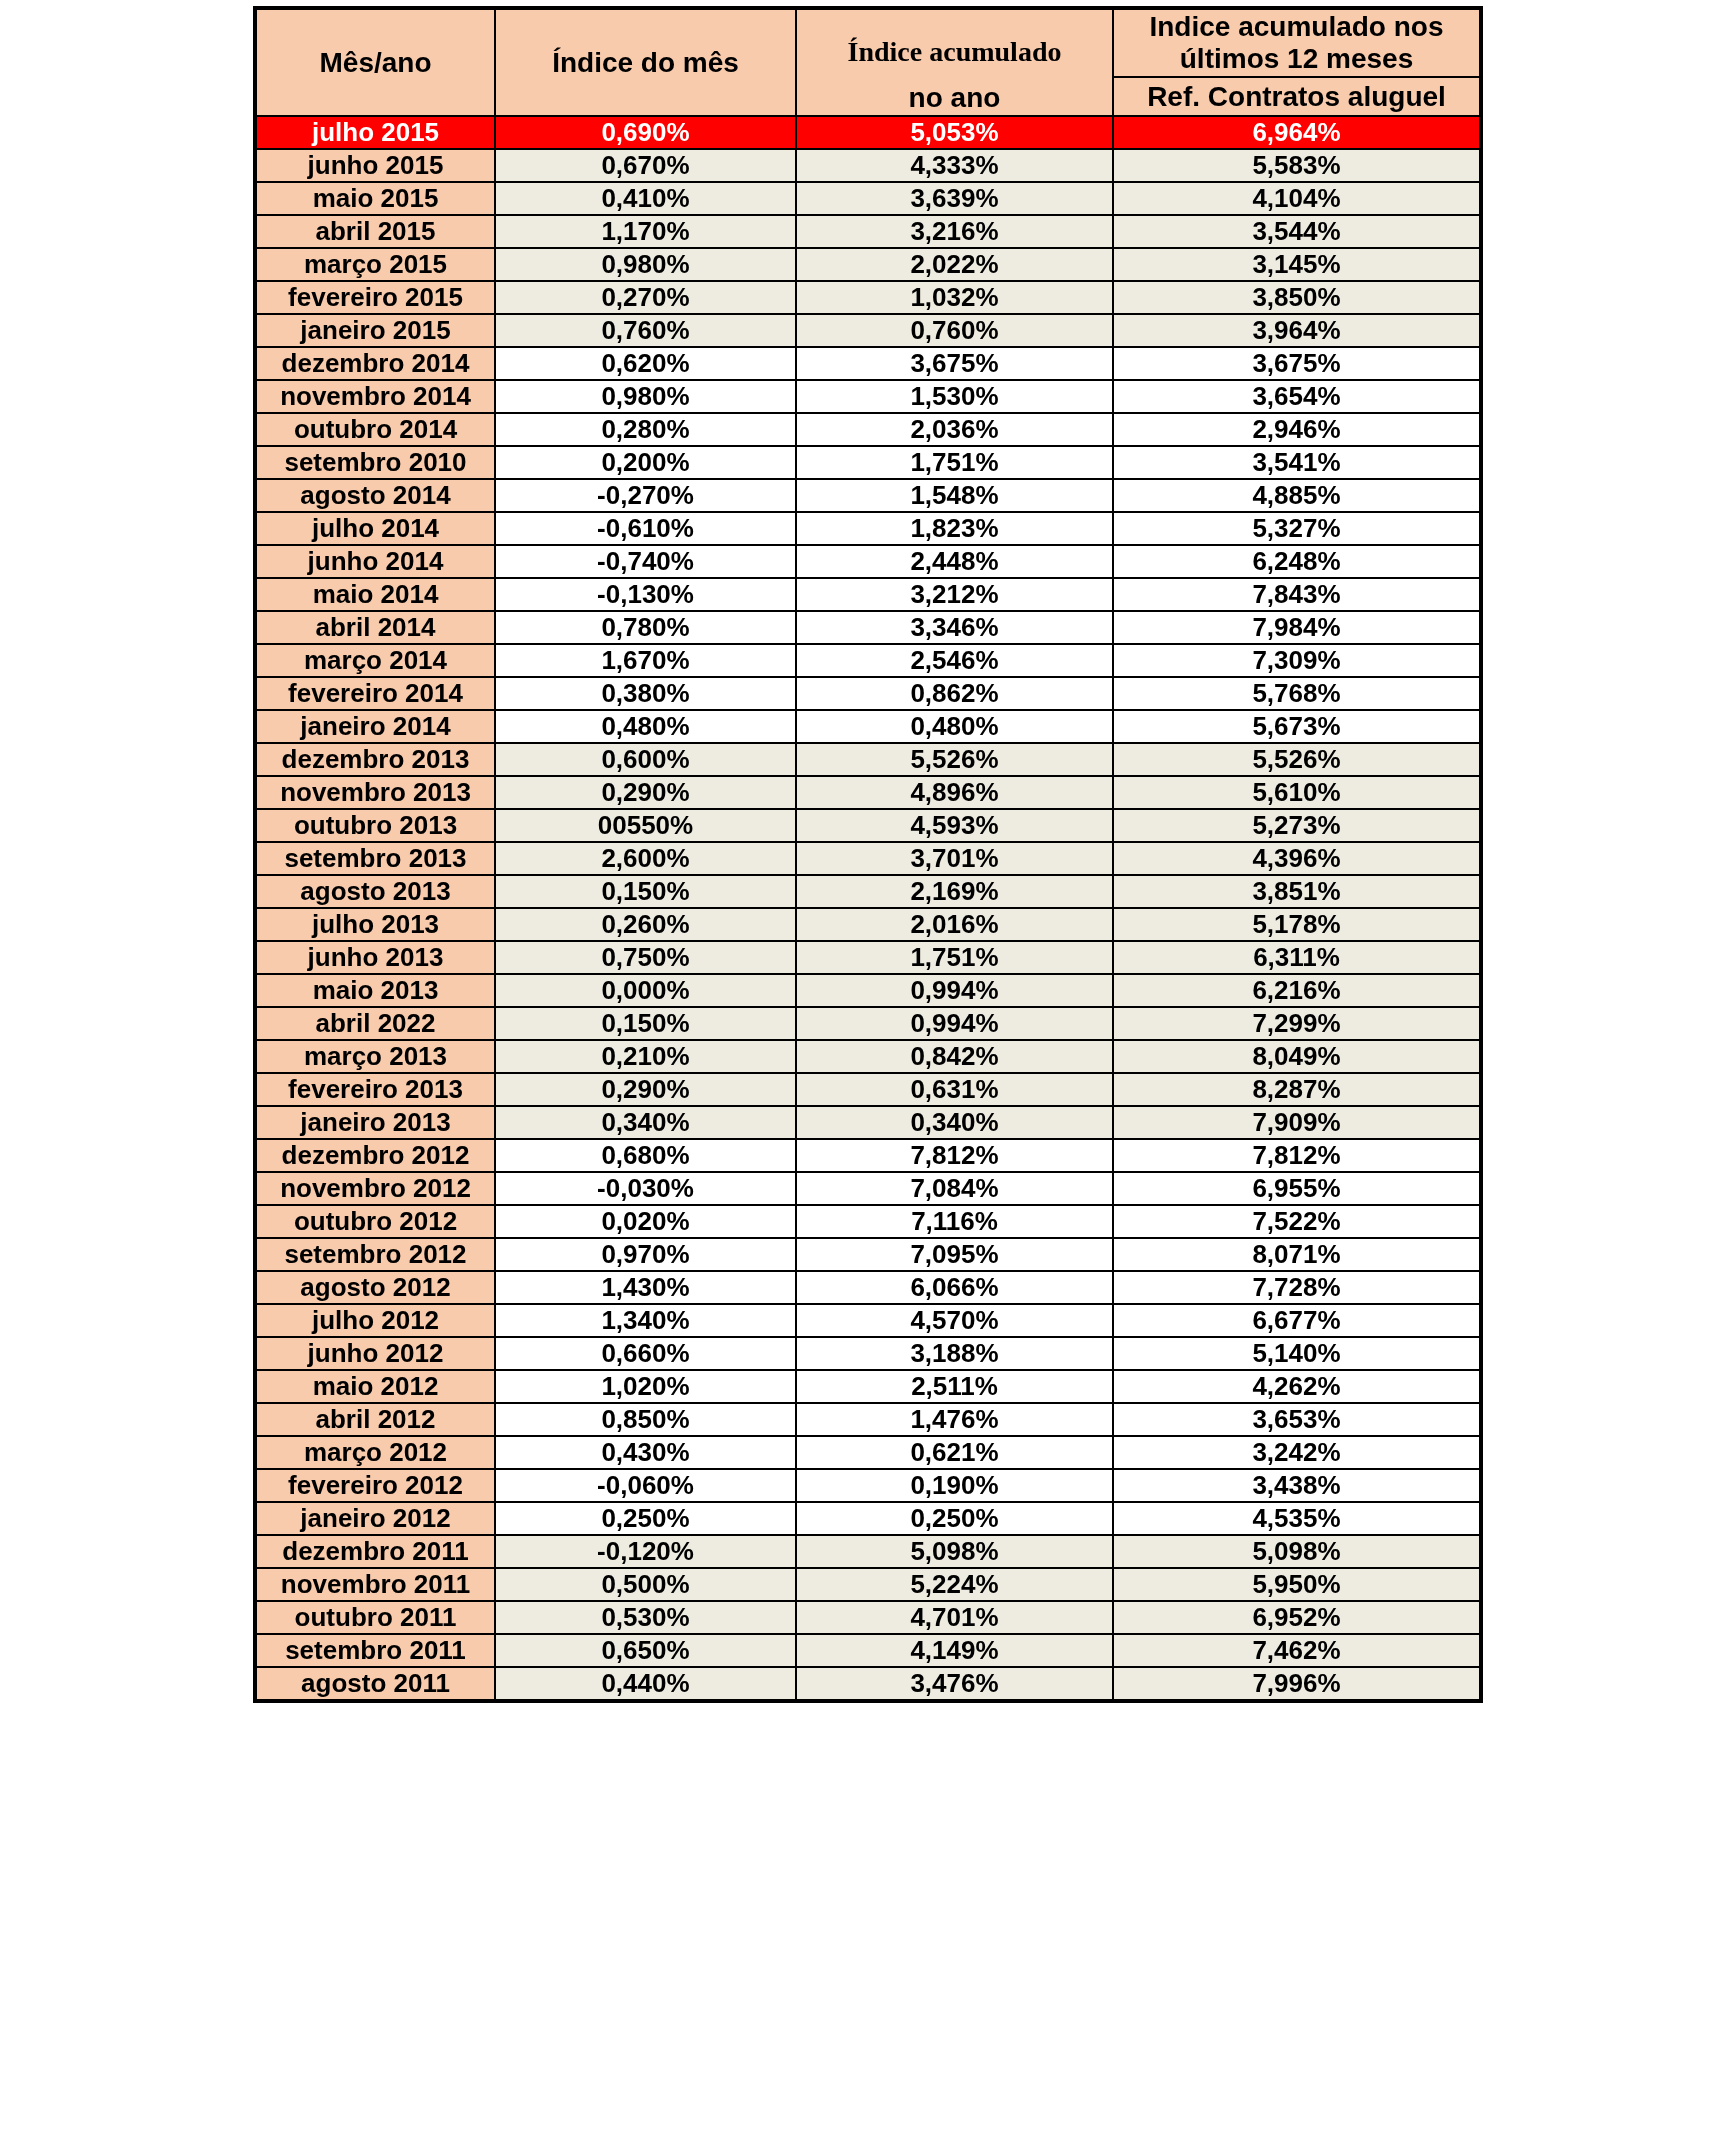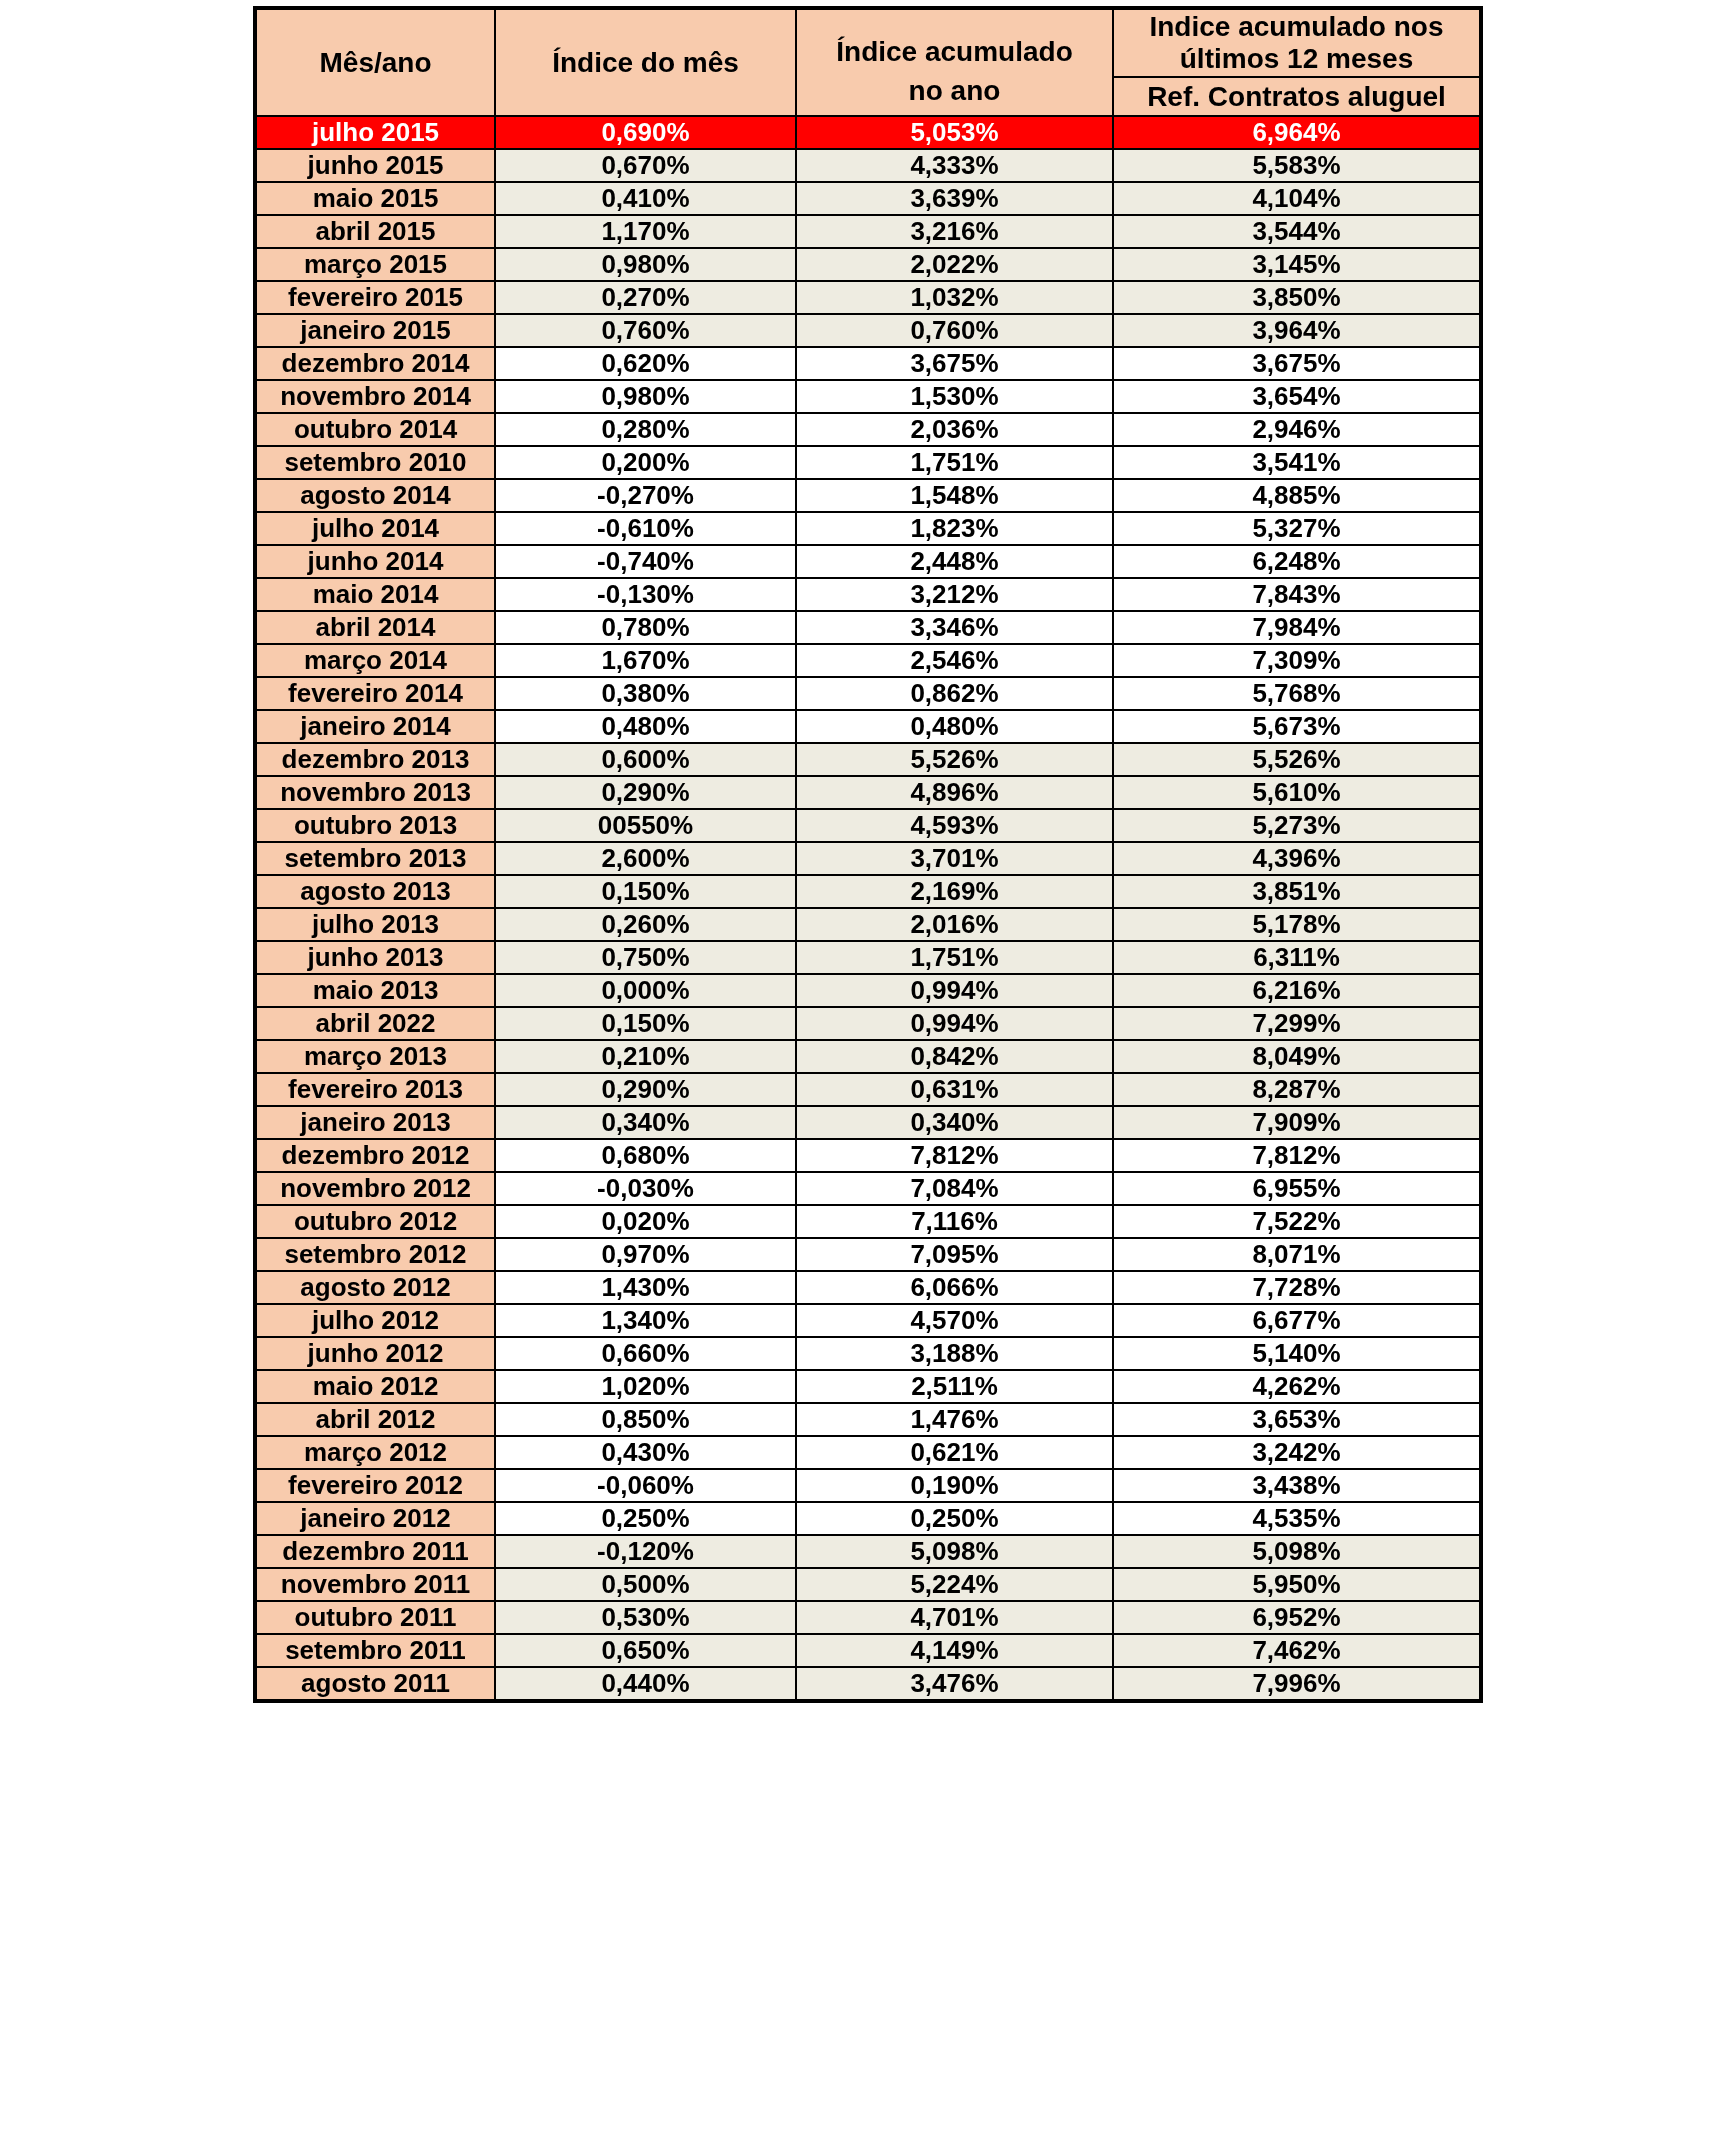--- a/index.html
+++ b/index.html
@@ -33,22 +33,22 @@
     overflow: hidden;
   }
   thead th {
     background: var(--header-bg, #F8CBAD);
     font-size: 28px;
     line-height: 33px;
   }
   tr.hrow1 { height: 67px; }
   tr.hrow2 { height: 39px; }
   th.h-split { vertical-align: top; }
-  th.h-split .line1 { margin-top: 25px; }
-  th.h-split .line2 { margin-top: 6px; }
+  th.h-split .line1 { margin-top: 25px; font-family: Liberation Serif, serif; }
+  th.h-split .line2 { margin-top: 13px; }
   th.h-12m-top { line-height: 32px; padding: 1.4px 7px; }
   tbody tr { height: 24px; }
   tbody td { font-size: 26px; }
   td.month { background: var(--month-bg, #F8CBAD); }
   tr.shade td.val { background: var(--shade-bg, #EEECE1); }
   tr.plain td.val { background: #ffffff; }
   tr.highlight td.month,
   tr.highlight td.val {
     background: var(--highlight-bg, #FF0000);
     color: var(--highlight-text, #fff);

